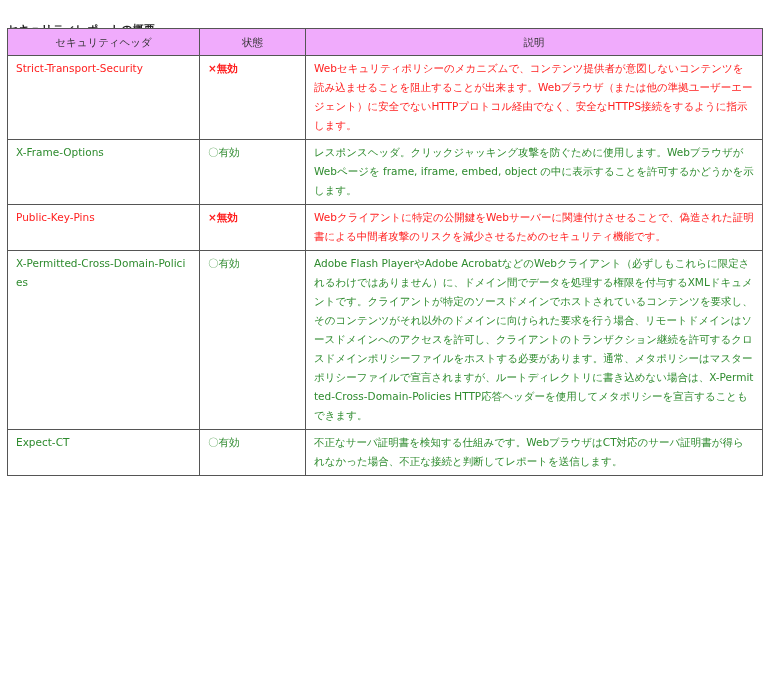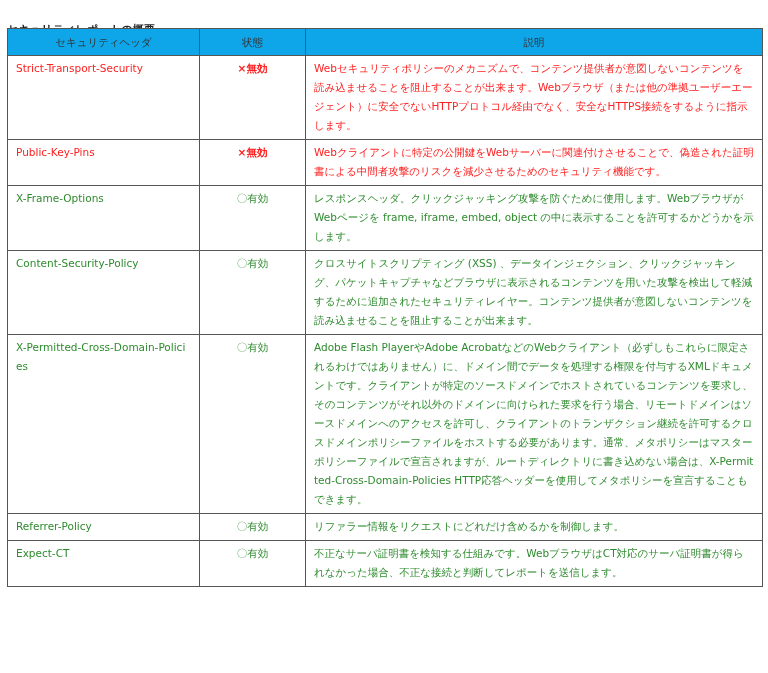--- a/index.html
+++ b/index.html
@@ -15,36 +15,36 @@
     }
     table.report {
       position: absolute; left: 7px; top: 28px;
       width: 755px;
       border-collapse: collapse;
       table-layout: fixed;
       font-size: 10.5px;
       line-height: 19px;
     }
     table.report th {
-      background: #0ea5e9;
+      background: #f0abfc;
       font-weight: normal;
       color: #333333;
       height: 26px;
       border: 1px solid #555555;
       text-align: center;
       padding: 0;
       font-size: 10.5px;
     }
     table.report td {
       border: 1px solid #555555;
       vertical-align: top;
       padding: 3px 8px 4px 8px;
       word-break: break-all;
     }
-    td.status { text-align: center; font-weight: normal; }
+    td.status { font-weight: normal; }
     td.status.bad { font-weight: bold; }
     .ok  { color: #2e8b2e; }
     .bad { color: #ff2020; margin-top: 36px; }
     col.c1 { width: 192px; }
     col.c2 { width: 106px; }
     col.c3 { width: 457px; }
   </style>
 </head>
 <body>
 
@@ -62,44 +62,34 @@
       <th>状態</th>
       <th>説明</th>
     </tr>
   </thead>
   <tbody>
     <tr style="height:73px">
       <td class="bad">Strict-Transport-Security</td>
       <td class="status bad">×無効</td>
       <td class="bad">Webセキュリティポリシーのメカニズムで、コンテンツ提供者が意図しないコンテンツを読み込ませることを阻止することが出来ます。Webブラウザ（または他の準拠ユーザーエージェント）に安全でないHTTPプロトコル経由でなく、安全なHTTPS接続をするように指示します。</td>
     </tr>
+    <tr style="height:59px">
+      <td class="ok">X-Frame-Options</td>
+      <td class="status ok">〇有効</td>
+      <td class="ok">レスポンスヘッダ。クリックジャッキング攻撃を防ぐために使用します。Webブラウザが Webページを frame, iframe, embed, object の中に表示することを許可するかどうかを示します。</td>
+    </tr>
     <tr style="height:44px">
       <td class="bad">Public-Key-Pins</td>
       <td class="status bad">×無効</td>
       <td class="bad">Webクライアントに特定の公開鍵をWebサーバーに関連付けさせることで、偽造された証明書による中間者攻撃のリスクを減少させるためのセキュリティ機能です。</td>
     </tr>
-    <tr style="height:59px">
-      <td class="ok">X-Frame-Options</td>
-      <td class="status ok">〇有効</td>
-      <td class="ok">レスポンスヘッダ。クリックジャッキング攻撃を防ぐために使用します。Webブラウザが Webページを frame, iframe, embed, object の中に表示することを許可するかどうかを示します。</td>
-    </tr>
-    <tr style="height:78px">
-      <td class="ok">Content-Security-Policy</td>
-      <td class="status ok">〇有効</td>
-      <td class="ok">クロスサイトスクリプティング (XSS) 、データインジェクション、クリックジャッキング、パケットキャプチャなどブラウザに表示されるコンテンツを用いた攻撃を検出して軽減するために追加されたセキュリティレイヤー。コンテンツ提供者が意図しないコンテンツを読み込ませることを阻止することが出来ます。</td>
-    </tr>
     <tr style="height:163px">
       <td class="ok">X-Permitted-Cross-Domain-Policies</td>
       <td class="status ok">〇有効</td>
       <td class="ok">Adobe Flash PlayerやAdobe AcrobatなどのWebクライアント（必ずしもこれらに限定されるわけではありません）に、ドメイン間でデータを処理する権限を付与するXMLドキュメントです。クライアントが特定のソースドメインでホストされているコンテンツを要求し、そのコンテンツがそれ以外のドメインに向けられた要求を行う場合、リモートドメインはソースドメインへのアクセスを許可し、クライアントのトランザクション継続を許可するクロスドメインポリシーファイルをホストする必要があります。通常、メタポリシーはマスターポリシーファイルで宣言されますが、ルートディレクトリに書き込めない場合は、X-Permitted-Cross-Domain-Policies HTTP応答ヘッダーを使用してメタポリシーを宣言することもできます。</td>
-    </tr>
-    <tr style="height:25px">
-      <td class="ok">Referrer-Policy</td>
-      <td class="status ok">〇有効</td>
-      <td class="ok">リファラー情報をリクエストにどれだけ含めるかを制御します。</td>
     </tr>
     <tr style="height:43px">
       <td class="ok">Expect-CT</td>
       <td class="status ok">〇有効</td>
       <td class="ok">不正なサーバ証明書を検知する仕組みです。WebブラウザはCT対応のサーバ証明書が得られなかった場合、不正な接続と判断してレポートを送信します。</td>
     </tr>
 
   </tbody>
 </table>
 

